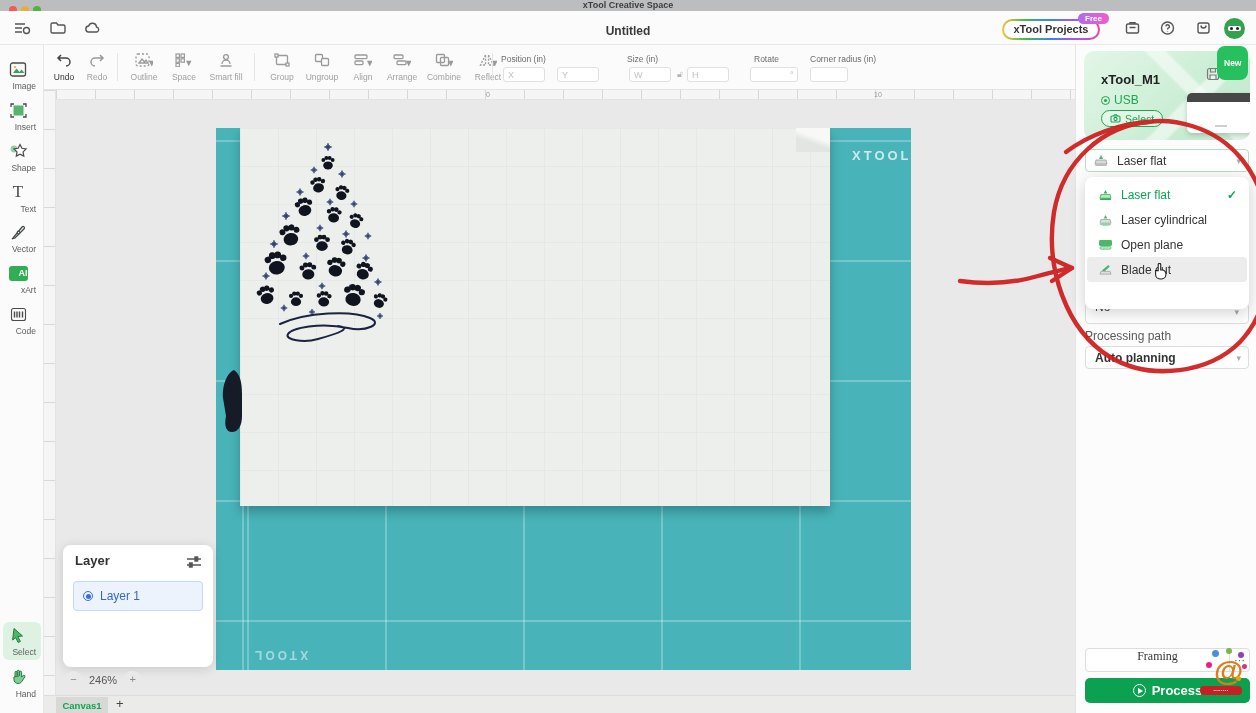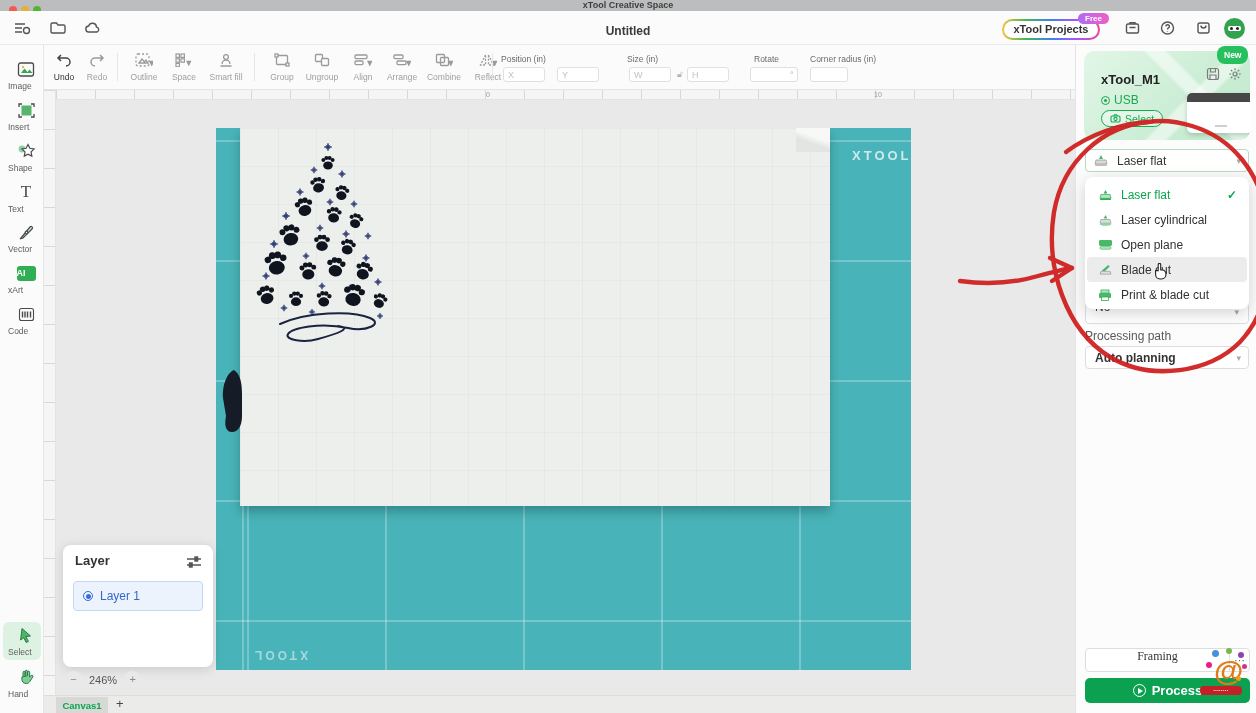--- a/index.html
+++ b/index.html
@@ -32,21 +32,21 @@
   .tbtn.en .ic { color:#444; } .tbtn.en .lb { color:#333; }
   .tdiv { position:absolute; top:8px; width:1px; height:28px; background:#e6e6e6; }
   .fgroup-label { position:absolute; top:9px; font-size:8.5px; color:#6b6b6b; white-space:nowrap; }
   .tinput { position:absolute; top:22px; height:15px; border:1px solid #e0e0e0; border-radius:3px; background:#fff; font-size:9px; color:#555; padding:0 4px; width:42px; }
   .tinput::placeholder { color:#c2c2c2; }
   .lock-ic { position:absolute; top:24px; color:#b5b5b5; font-size:9px; }
   .deg { position:absolute; font-size:9px; color:#b5b5b5; }
 
   
   .sidebar { left:0; top:45px; width:44px; height:668px; background:#fbfbfb; border-right:1px solid #e6e6e6; }
-  .side-item { position:absolute; left:8px; width:36px; text-align:left; }
+  .side-item { position:absolute; left:0; width:36px; text-align:right; }
   .side-item .ic { height:20px; display:flex; align-items:center; justify-content:center; }
   .side-item .lb { font-size:8.5px; color:#5d5d5d; margin-top:2px; }
   .tool-active { position:absolute; left:3px; width:38px; height:38px; background:#ddf2e2; border-radius:6px; }
 
   
   .canvas-bg { left:44px; top:90px; width:1031px; height:605px; background:#e8e9e8; }
   .ruler-h { left:56px; top:90px; width:1019px; height:10px; background:#f5f5f5; border-bottom:1px solid #e3e3e3;
      background-image:repeating-linear-gradient(90deg,#d8d8d8 0 1px,transparent 1px 39px); }
   .ruler-v { left:44px; top:90px; width:12px; height:605px; background:#f5f5f5; border-right:1px solid #e3e3e3;
      background-image:repeating-linear-gradient(180deg,#d8d8d8 0 1px,transparent 1px 39px); }
@@ -84,21 +84,21 @@
   .tab { position:absolute; left:12px; top:1px; width:52px; height:17px; background:#d8d9d7; text-align:center; font-size:9.5px; color:#0aa64e; font-weight:bold; line-height:17px; }
   .tab-add { position:absolute; left:72px; top:0; font-size:13px; color:#444; }
 
   
   .rpanel { left:1075px; top:45px; width:181px; height:668px; background:#fcfcfc; border-left:1px solid #e4e4e4; }
   .dev-card { position:absolute; left:8px; top:6px; width:166px; height:89px; border-radius:10px;
      background:linear-gradient(135deg,#e2f6e7 0%,#cdeed6 55%,#bfe9cb 100%); overflow:hidden; }
   .dev-card .xpat { position:absolute; right:-10px; top:0px; width:120px; height:90px;
      background:linear-gradient(45deg,transparent 44%,rgba(255,255,255,.5) 46%,rgba(255,255,255,.5) 54%,transparent 56%),
                 linear-gradient(-45deg,transparent 44%,rgba(255,255,255,.5) 46%,rgba(255,255,255,.5) 54%,transparent 56%); }
-  .new-badge { position:absolute; left:141px; top:1px; padding:4px 7px; background:#27c05f; border-radius:8px; color:#fff; font-size:8.5px; font-weight:bold; z-index:3; }
+  .new-badge { position:absolute; left:141px; top:1px; padding:12px 7px; background:#27c05f; border-radius:8px; color:#fff; font-size:8.5px; font-weight:bold; z-index:3; }
   .dev-name { position:absolute; left:17px; top:21px; font-size:13px; font-weight:600; color:#222; }
   .dev-usb { position:absolute; left:17px; top:42px; font-size:12px; color:#17a94e; display:flex; align-items:center; gap:4px; }
   .usb-dot { width:9px; height:9px; border:1.5px solid #17a94e; border-radius:50%; position:relative; }
   .usb-dot:after { content:""; position:absolute; inset:2px; background:#17a94e; border-radius:50%; }
   .refresh-btn { position:absolute; left:17px; top:59px; height:17px; padding:0 8px; border:1.5px solid #17a94e; border-radius:9px; display:flex; align-items:center; gap:4px; font-size:10.5px; color:#17a94e; background:rgba(255,255,255,.4); }
   .machine { position:absolute; left:103px; top:42px; width:68px; height:40px; background:#fff; border-radius:5px; box-shadow:0 2px 5px rgba(0,0,0,.18); }
   .machine .top { position:absolute; left:0; top:0; right:0; height:9px; background:#474747; border-radius:5px 5px 0 0; }
   .machine .dash { position:absolute; left:28px; bottom:6px; width:12px; height:2px; background:#cfcfcf; }
   .card-ics { position:absolute; left:122px; top:16px; display:flex; gap:8px; color:#7b7b7b; z-index:2; }
 
@@ -573,30 +573,20 @@
     </div>
     <div class="mode-row hov">
       <span class="mic">
           <svg width="15" height="12" viewBox="0 0 16 13">
             <path d="M4 7 11 1l1.6 1.8L7 8Z" fill="#49b969"></path>
             <path d="M3 8h10l1 3H2Z" fill="#ddd" stroke="#9c9c9c" stroke-width=".8"></path>
           </svg>
         </span>
       <span class="lb">Blade cut</span>
     </div>
-    <div class="mode-row">
-      <span class="mic">
-          <svg width="14" height="12" viewBox="0 0 14 12">
-            <rect x="3" y="1" width="8" height="3" fill="#b9e6c6" stroke="#2fae54" stroke-width=".8"></rect>
-            <rect x="1" y="4" width="12" height="5" rx="1" fill="#49b969"></rect>
-            <rect x="3.5" y="8" width="7" height="3.4" fill="#fff" stroke="#2fae54" stroke-width=".8"></rect>
-          </svg>
-        </span>
-      <span class="lb">Print &amp; blade cut</span>
-    </div>
 
     <svg class="abs" style="left:68px; top:86px;" width="15" height="17" viewBox="0 0 15 17">
       <path d="M5.2 1.6a1.25 1.25 0 0 1 2.5 0V7h1.6a3.6 3.6 0 0 1 3.6 3.6v1A4.4 4.4 0 0 1 8.5 16H7a4.4 4.4 0 0 1-4.4-4.4V7.6h2.6Z" fill="#fff" stroke="#222" stroke-width="1.1"></path>
     </svg>
   </div>
 
   <div class="hidden-box">
     <span class="lb">No</span>
     <span class="chev abs" style="right:2px; top:3px;">▾</span>
   </div>

